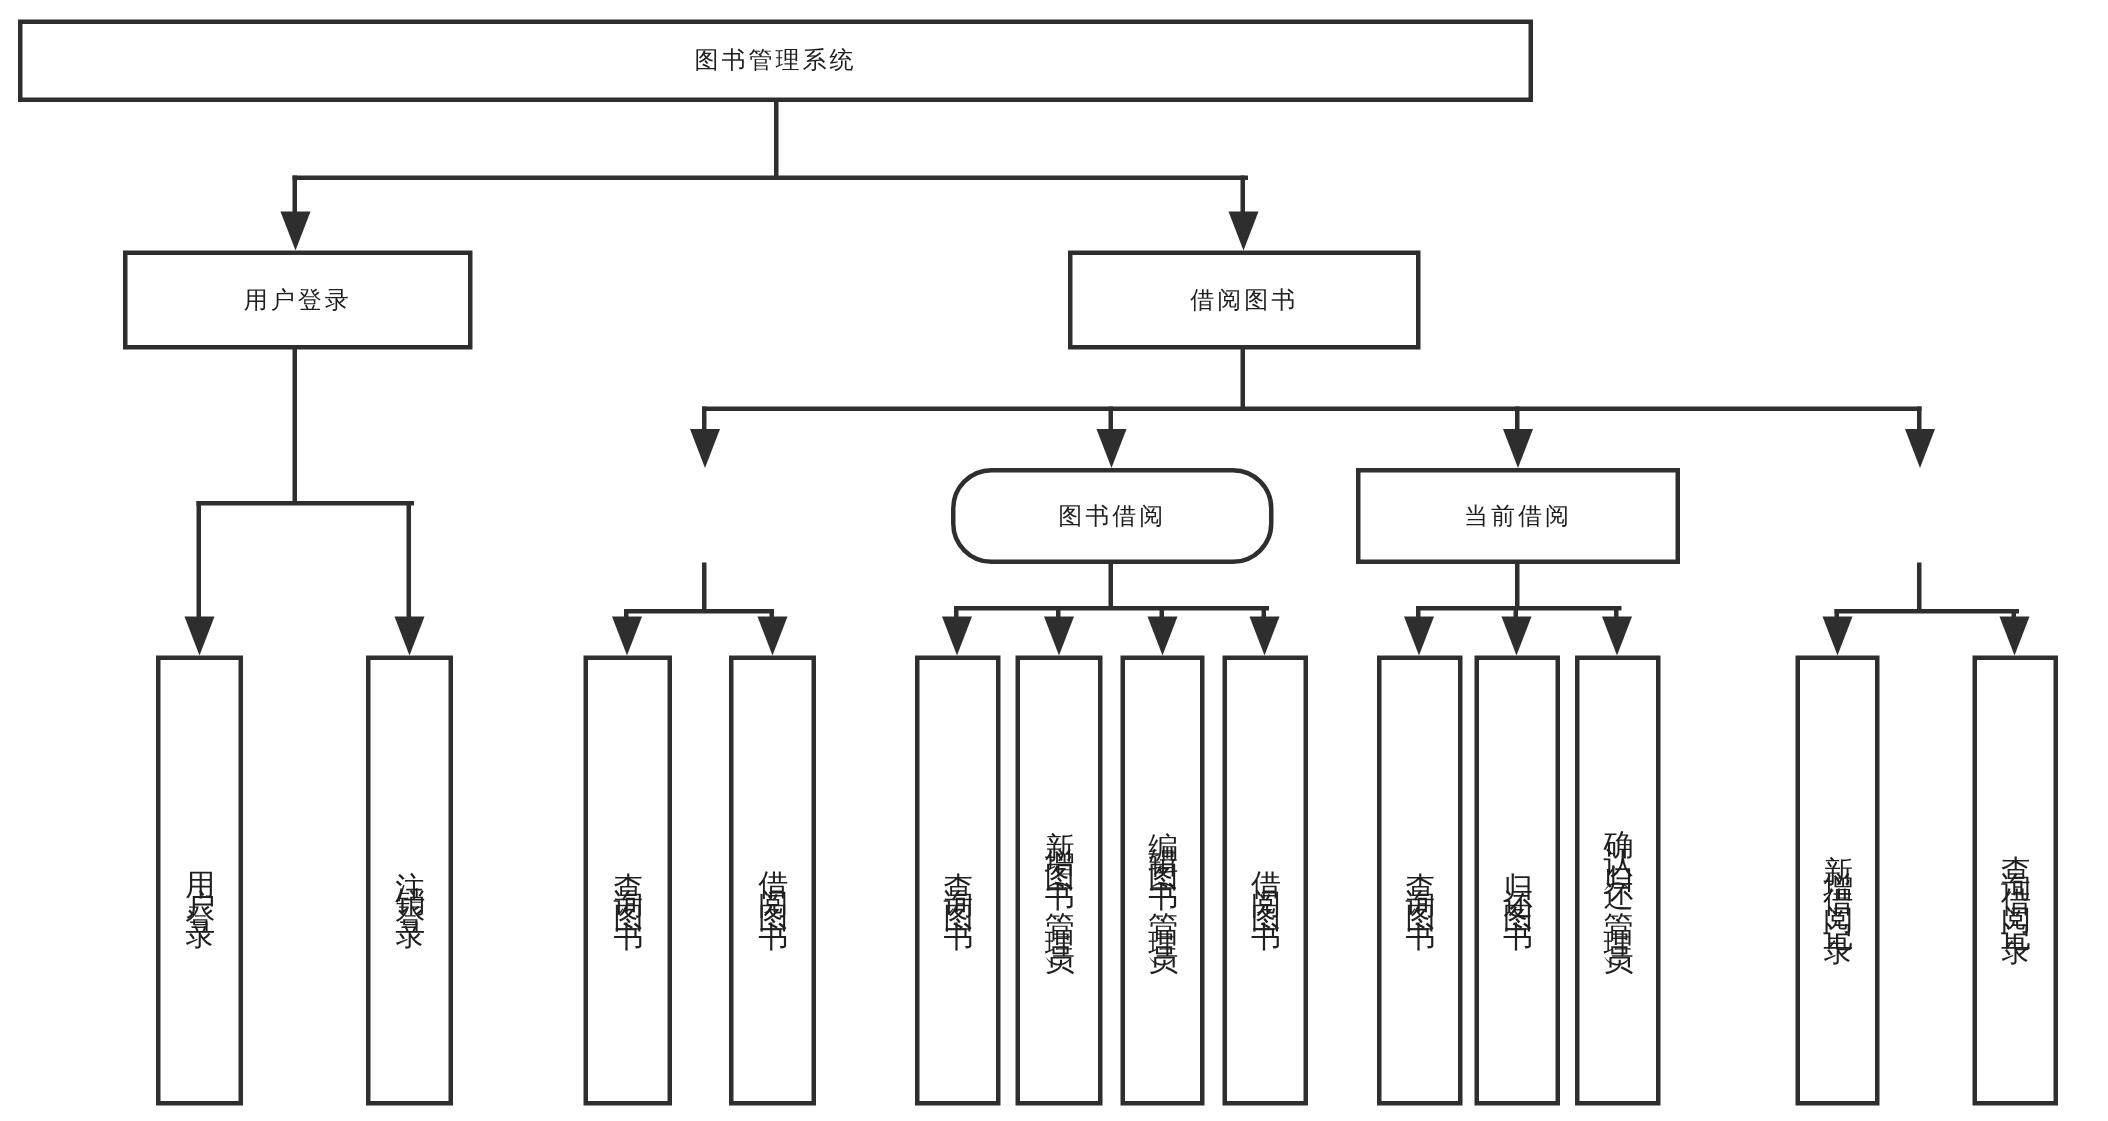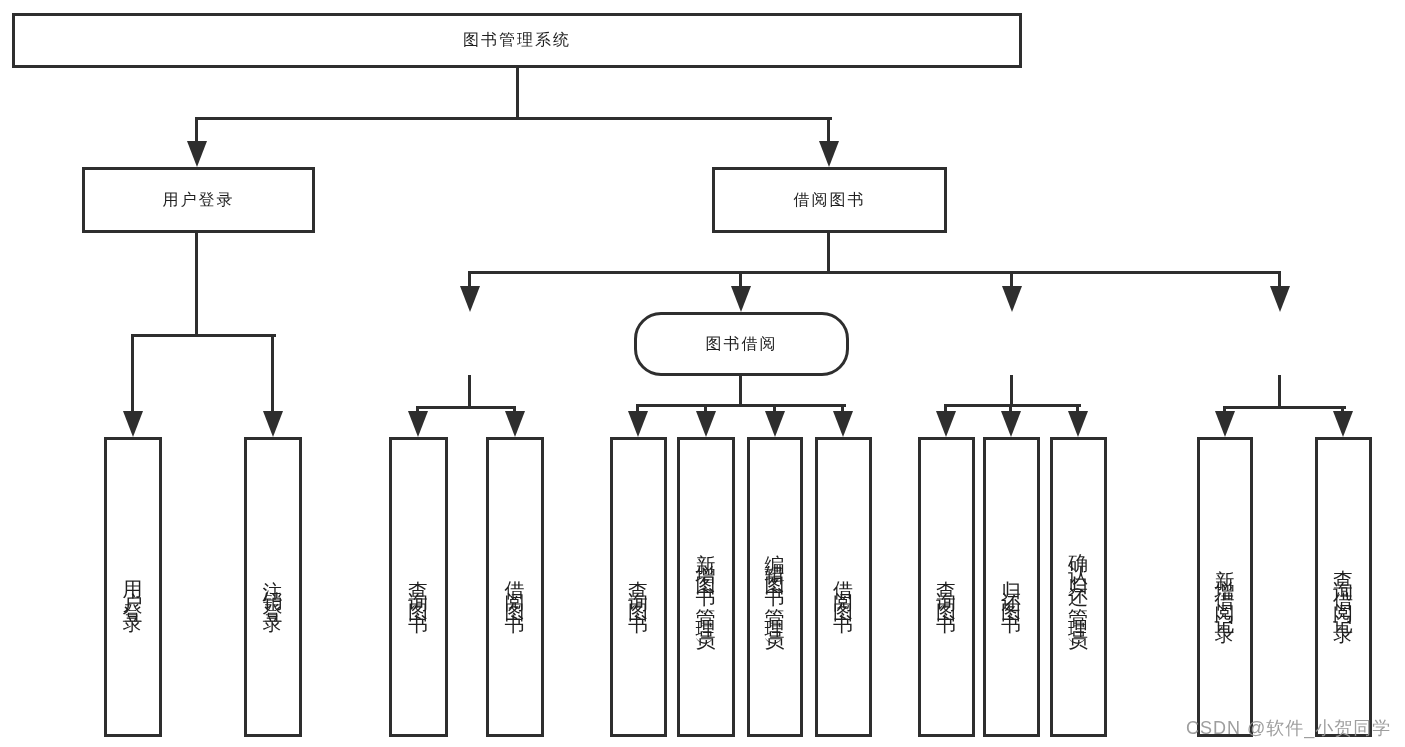--- a/index.html
+++ b/index.html
@@ -35,20 +35,21 @@
 
   <div class="box" style="left:12px;top:13px;width:1010px;height:55px;">图书管理系统</div>
 
   <div class="box" style="left:82px;top:167px;width:233px;height:66px;">用户登录</div>
 
   <div class="box" style="left:712px;top:167px;width:235px;height:66px;">借阅图书</div>
 
 
   <div class="box" style="left:634px;top:312px;width:215px;height:64px;border-radius:27px;">图书借阅</div>
 
+  <div class="box" style="left:904px;top:312px;width:216px;height:64px;">当前借阅</div>
 
 
   <div class="box vbox" style="left:104px;top:437px;width:58px;height:300px;">用户登录</div>
 
   <div class="box vbox" style="left:244px;top:437px;width:58px;height:300px;">注销登录</div>
 
   <div class="box vbox" style="left:389px;top:437px;width:59px;height:300px;">查询图书</div>
 
   <div class="box vbox" style="left:486px;top:437px;width:58px;height:300px;">借阅图书</div>
 
@@ -122,15 +123,14 @@
   <div class="vline" style="left:1076px;top:404px;height:10px;"></div>
   <div class="arw" style="left:1068px;top:411px;"></div>
 
   <div class="vline" style="left:1278px;top:375px;height:33px;"></div>
   <div class="hline" style="left:1223px;top:406px;width:123px;"></div>
   <div class="vline" style="left:1223px;top:406px;height:10px;"></div>
   <div class="arw" style="left:1215px;top:411px;"></div>
   <div class="vline" style="left:1341px;top:406px;height:10px;"></div>
   <div class="arw" style="left:1333px;top:411px;"></div>
 
-  <div class="watermark">CSDN @软件_小贺同学</div>
 
 </div>
 
 </body></html>

